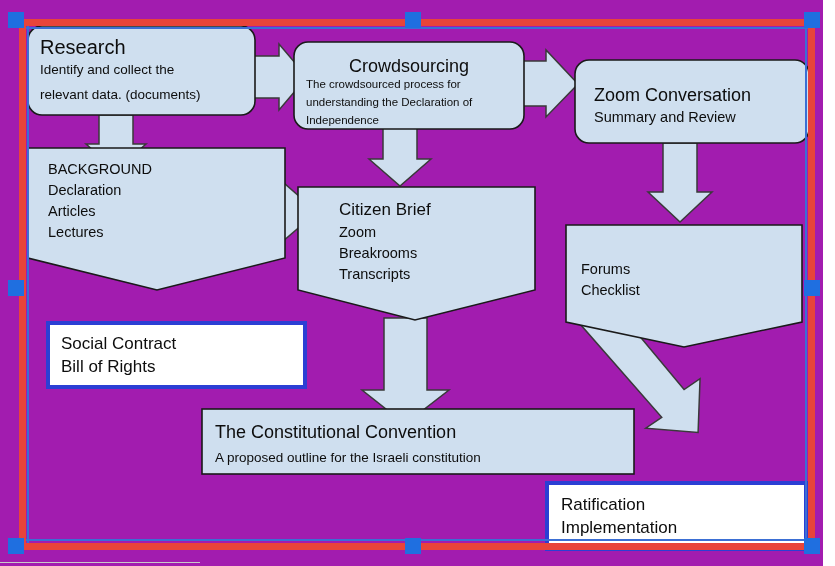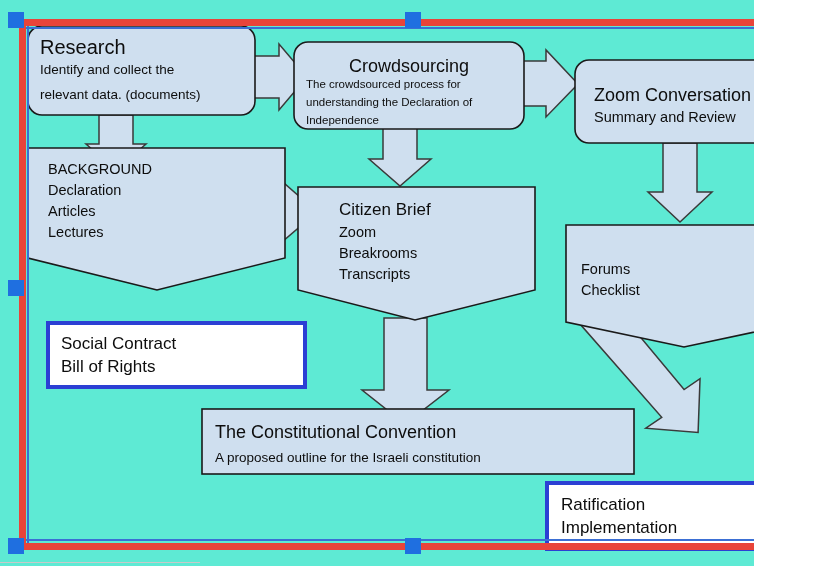--- a/index.html
+++ b/index.html
@@ -6,23 +6,23 @@
   html, body {
     margin: 0;
     padding: 0;
     background: #ffffff;
   }
   body {
     font-family: "Liberation Sans", sans-serif;
   }
   #canvas {
     position: relative;
-    width: 754px;
+    width: 823px;
     height: 566px;
-    background: #5eead4;
+    background: #a21caf;
     overflow: hidden;
   }
   #diagram-svg {
     position: absolute;
     left: 0;
     top: 0;
     width: 835px;
     height: 566px;
   }
   .shape-fill {

